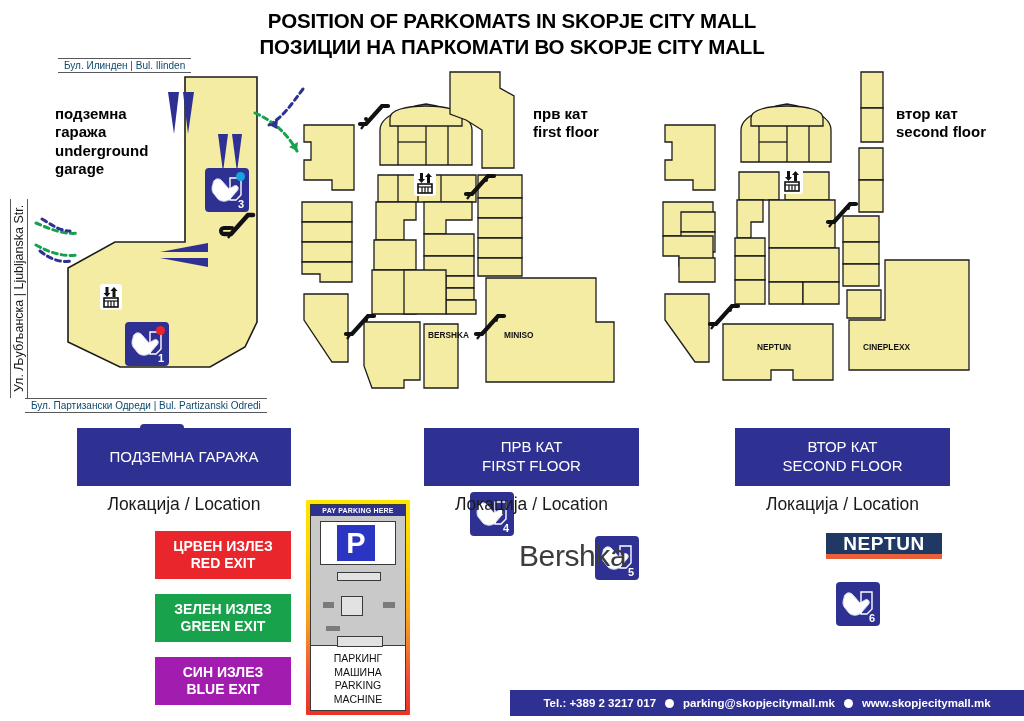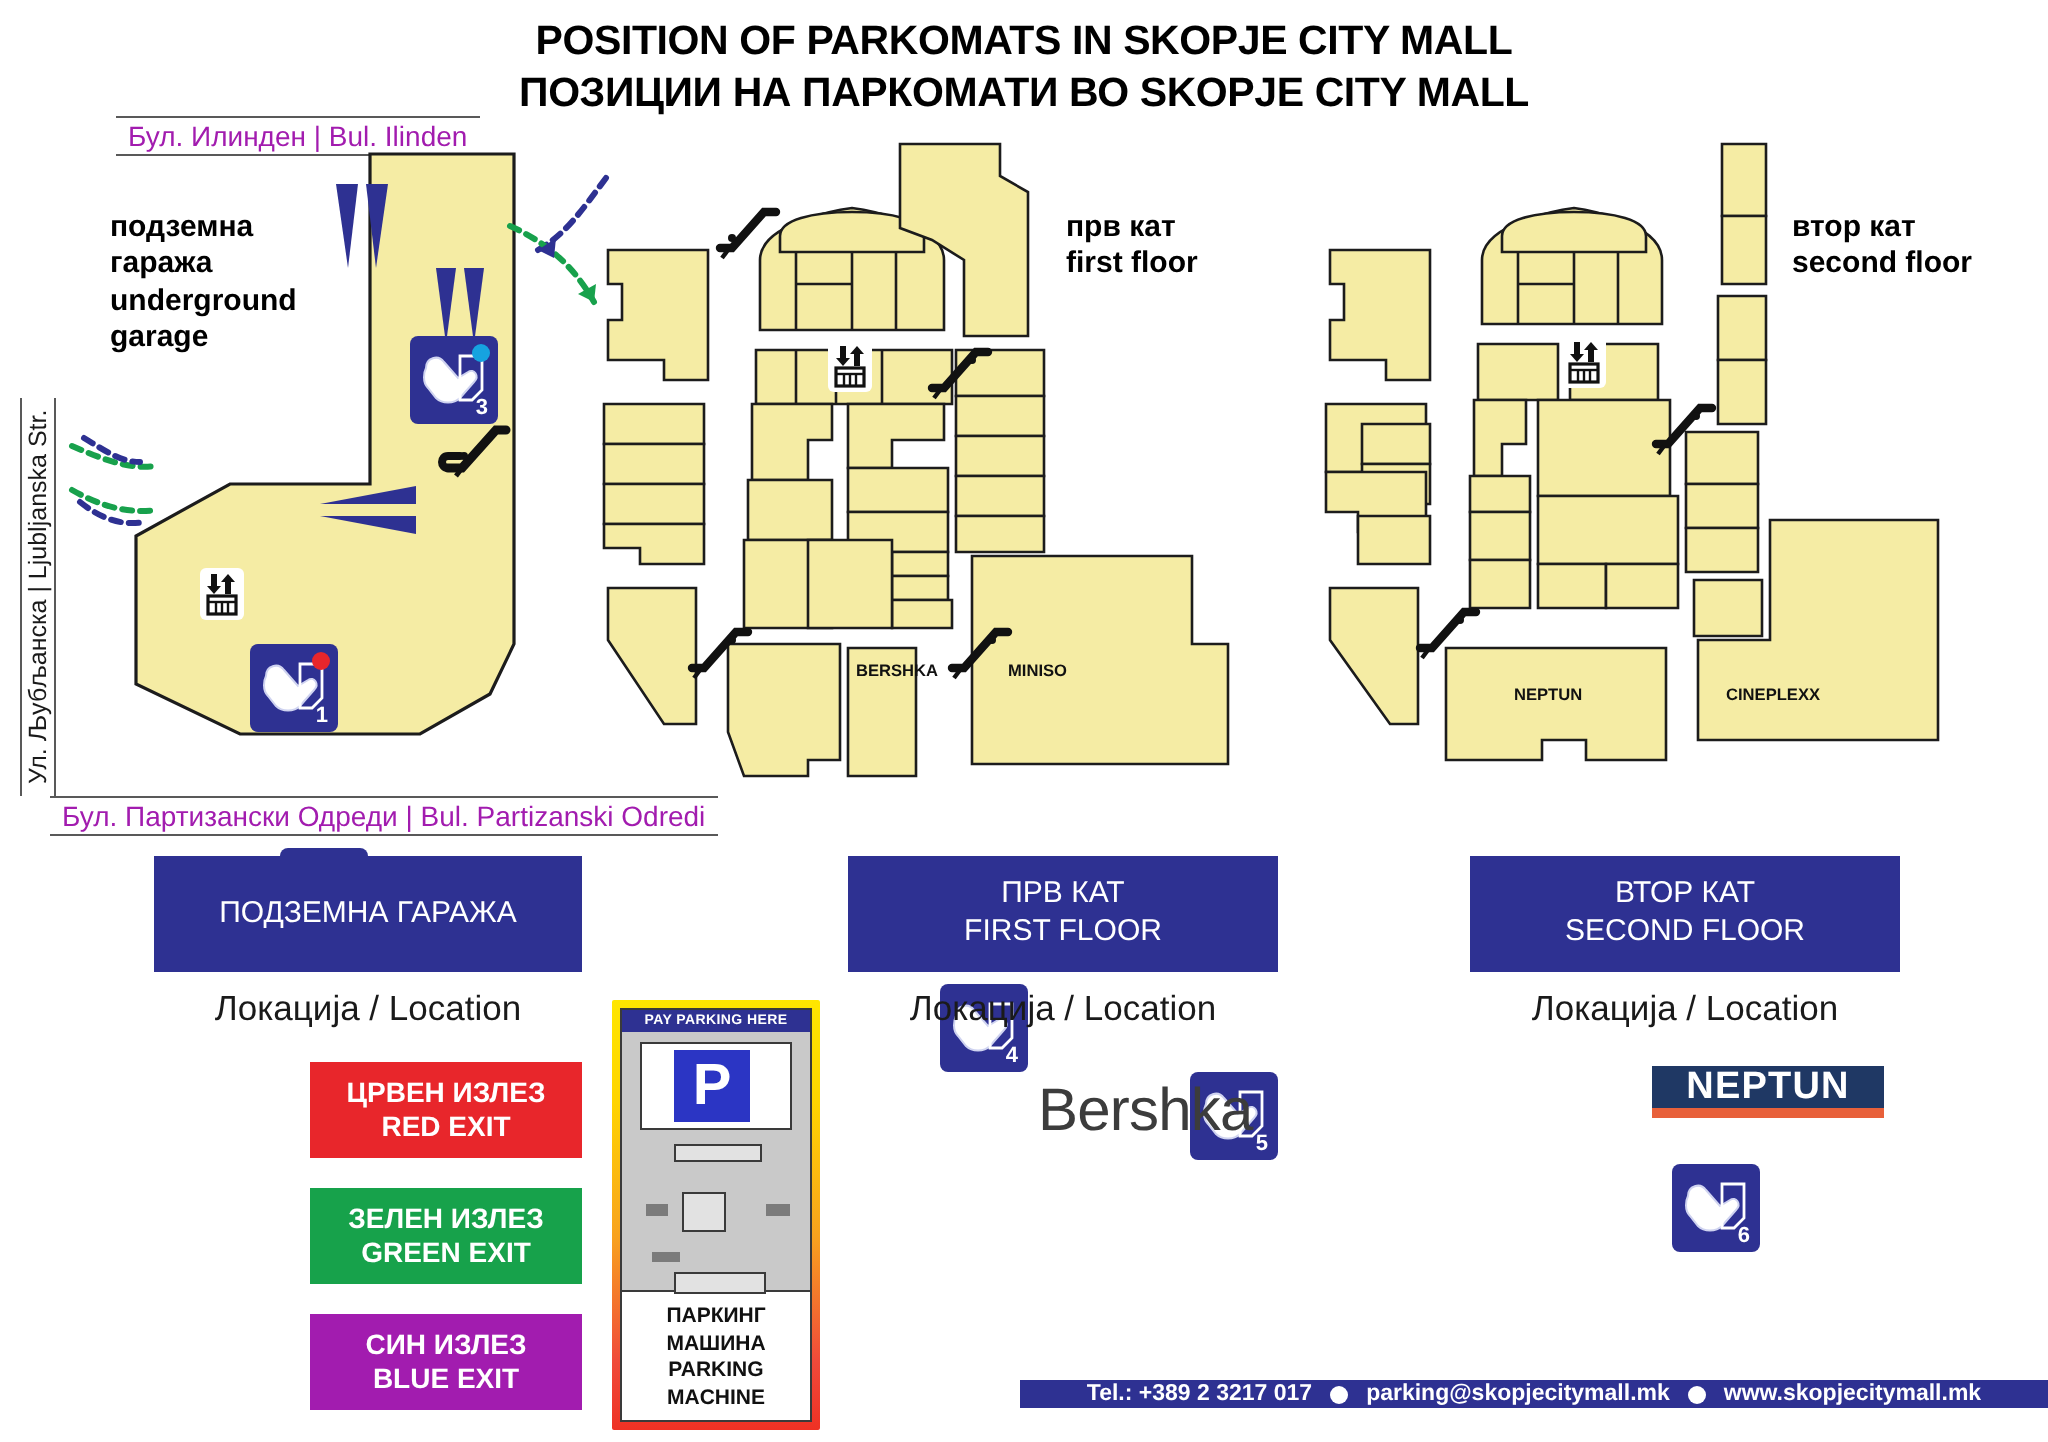--- a/index.html
+++ b/index.html
@@ -14,21 +14,21 @@
 
   
   #title-block { left: 0; top: 8px; width: 1024px; text-align: center; }
   #title-block div {
     font-weight: bold; font-size: 20.5px; color: #000;
     letter-spacing: -0.2px; line-height: 1.26;
   }
 
   
   .street-h {
-    font-size: 14px; color: #a21caf; white-space: nowrap;
+    font-size: 10px; color: #0c4a6e; white-space: nowrap;
     border-top: 1.5px solid #595959; border-bottom: 1.5px solid #595959;
     padding: 1px 6px; background: #fff;
   }
   .street-v {
     font-size: 12.5px; color: #1a1a1a; white-space: nowrap;
     border-top: 1.5px solid #595959; border-bottom: 1.5px solid #595959;
     padding: 1px 6px; background: #fff;
     transform-origin: 0 0;
   }
 
@@ -77,21 +77,21 @@
   #pay-machine .banner {
     background:#2e3192; color:#fff; font-size:7px; font-weight:bold;
     letter-spacing:.2px; width:100%; text-align:center; padding:2px 0 2px;
   }
   #pay-machine .body { background:#c9c9c9; width:100%; flex:1; position:relative; }
   .pm-screen { position:absolute; background:#ffffff; border:1.5px solid #3a3a3a; }
   .pm-p { position:absolute; background:#2b35c4; color:#fff; font-weight:bold;
           display:flex; align-items:center; justify-content:center; }
   .pm-slot { position:absolute; background:#e2e2e2; border:1.5px solid #3a3a3a; }
   .pm-dark { position:absolute; background:#7b7b7b; }
-  .pm-text { font-weight:bold; font-size:10.5px; text-align:center; line-height:1.28; color:#111; }
+  .pm-text { font-weight:normal; font-size:10.5px; text-align:center; line-height:1.28; color:#111; }
 
   
   #bershka-logo { font-size:30px; color:#3c3c3c; letter-spacing:-0.4px; }
   #neptun-logo { background:#1f3864; width:116px; height:26px;
       display:flex; align-items:center; justify-content:center;
       border-bottom:5px solid #e8603a; }
   #neptun-logo span { color:#fff; font-weight:bold; font-size:19px; letter-spacing:.6px; }
 
   
   #contact-bar {
@@ -436,19 +436,19 @@
 <div class="abs legend-head" style="left:735px; top:428px; width:215px; height:58px;">
   <div>ВТОР КАТ</div>
   <div>SECOND FLOOR</div>
 </div>
 <div class="abs legend-loc" style="left:735px; top:494px; width:215px;">Локација / Location</div>
 
 <div class="abs" id="neptun-logo" style="left:826px; top:533px;">
   <span>NEPTUN</span>
 </div>
 
-<div class="abs" id="contact-bar" style="left:510px; top:690px; width:514px; height:14px;">
+<div class="abs" id="contact-bar" style="left:510px; top:690px; width:514px; height:26px;">
   <span>Tel.: +389 2 3217 017</span>
   <span class="bullet"></span>
   <span>parking@skopjecitymall.mk</span>
   <span class="bullet"></span>
   <span>www.skopjecitymall.mk</span>
 </div>
 
 </body></html>

